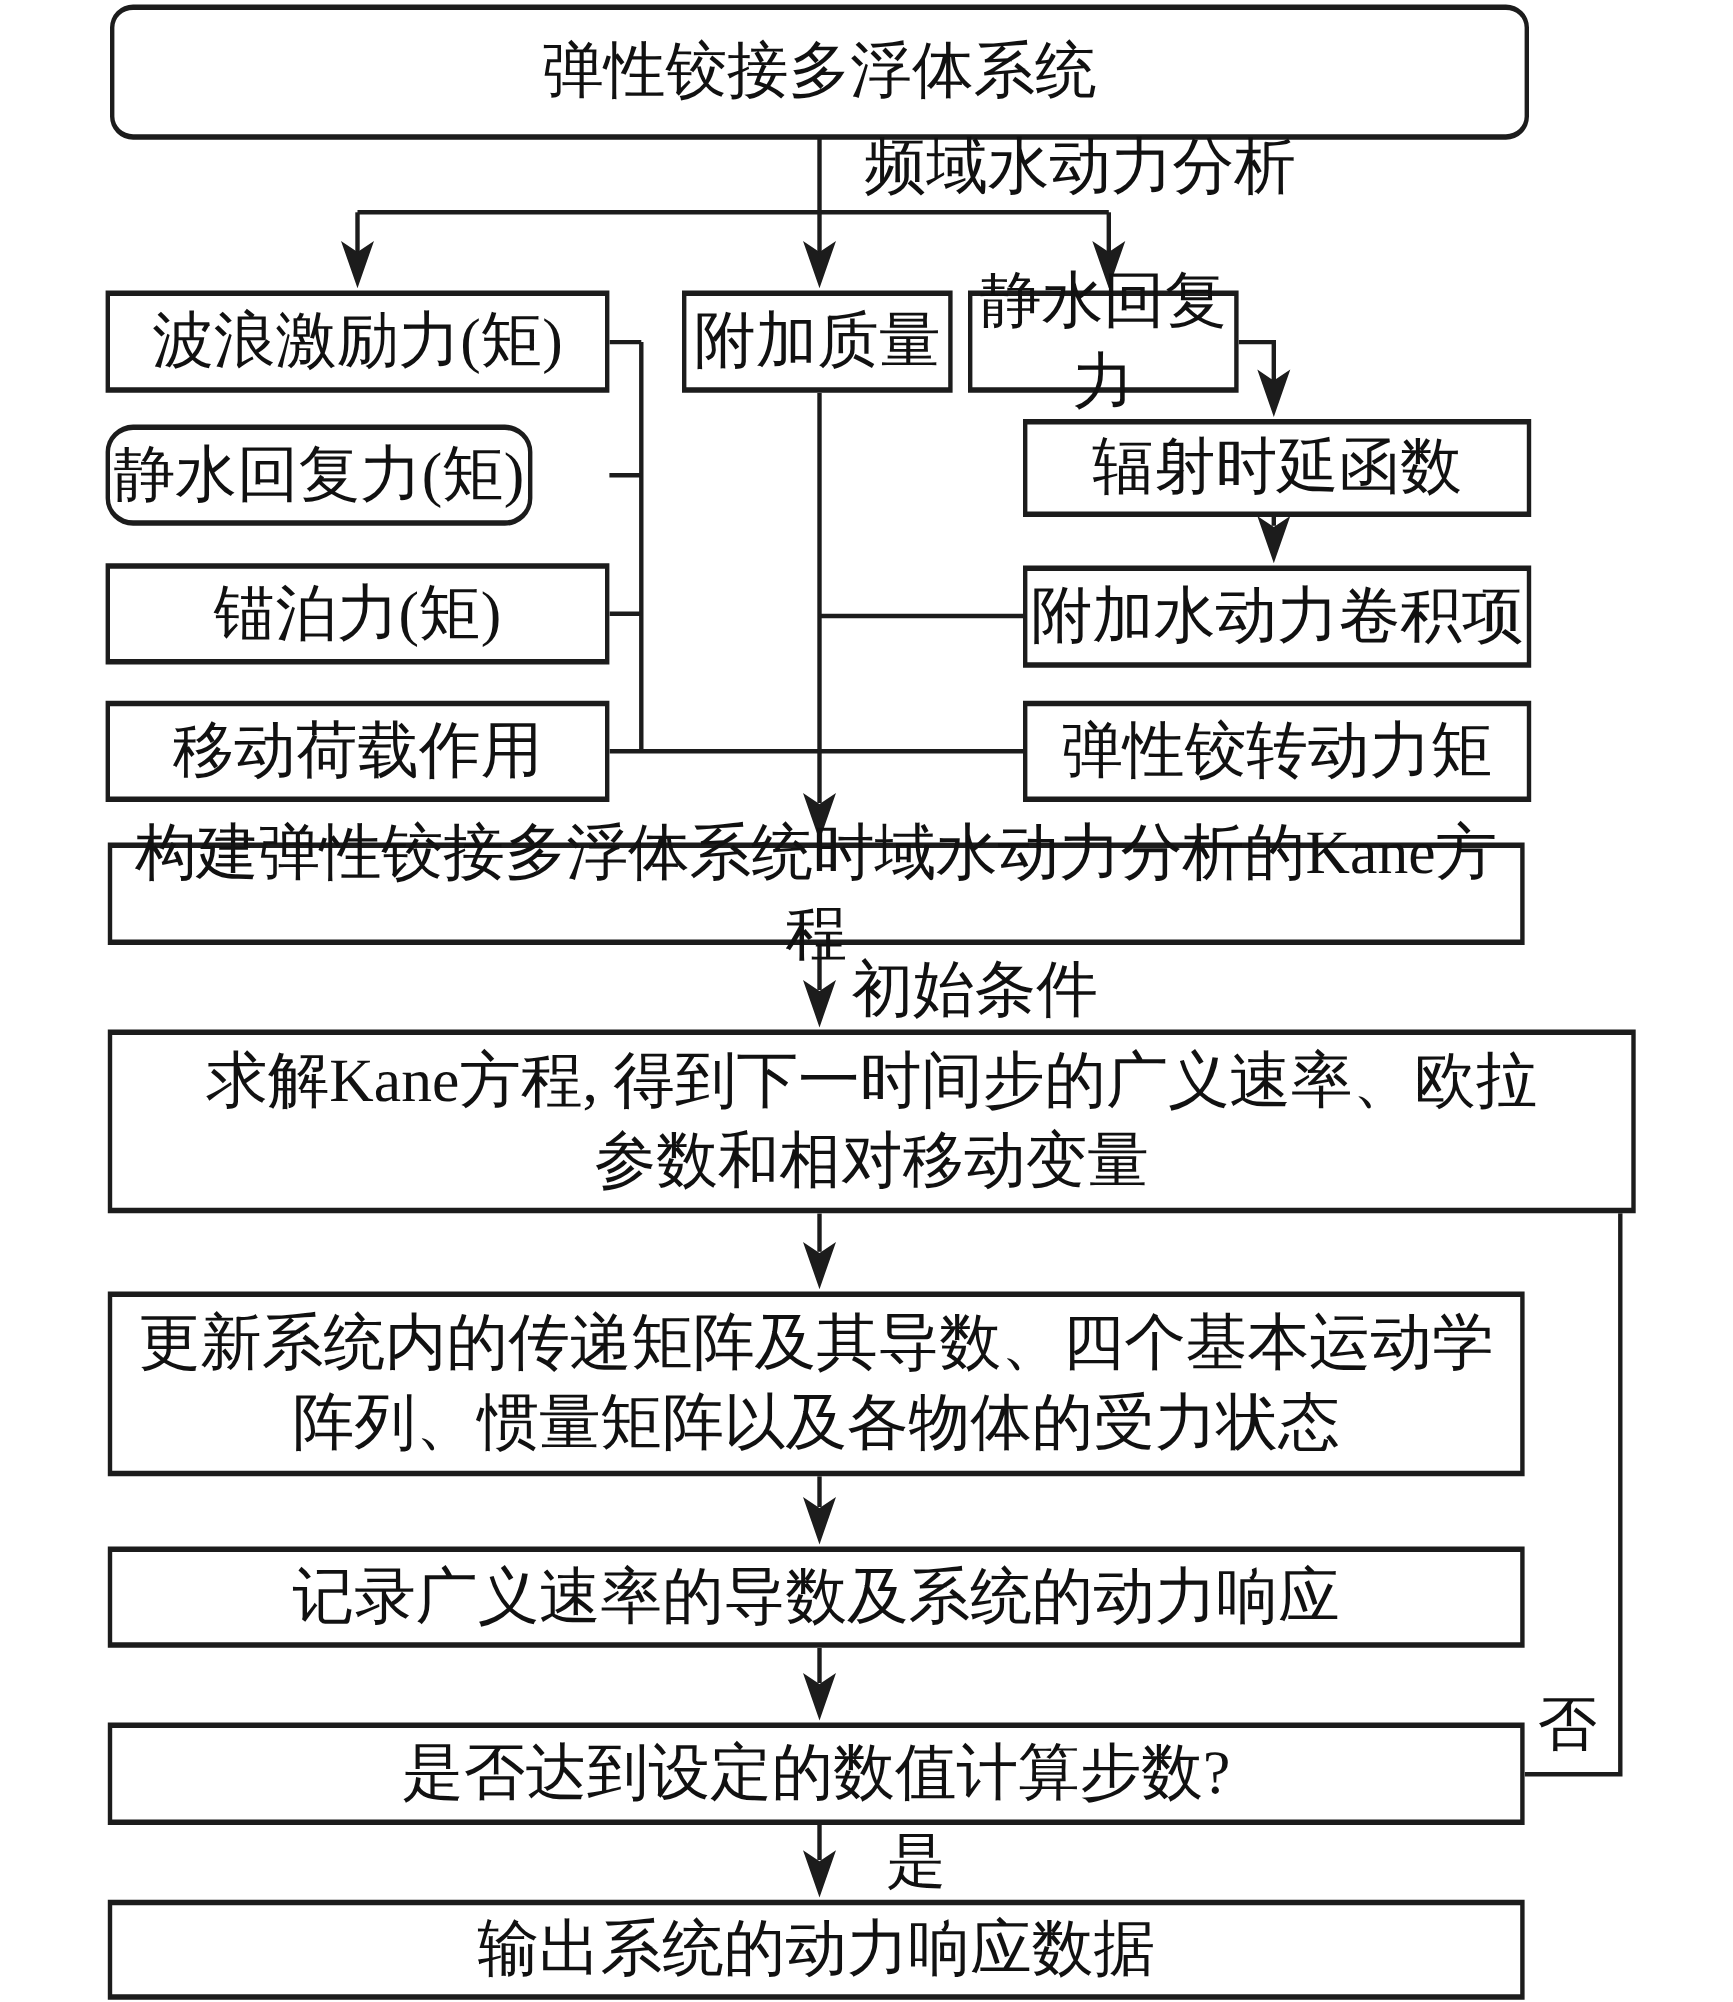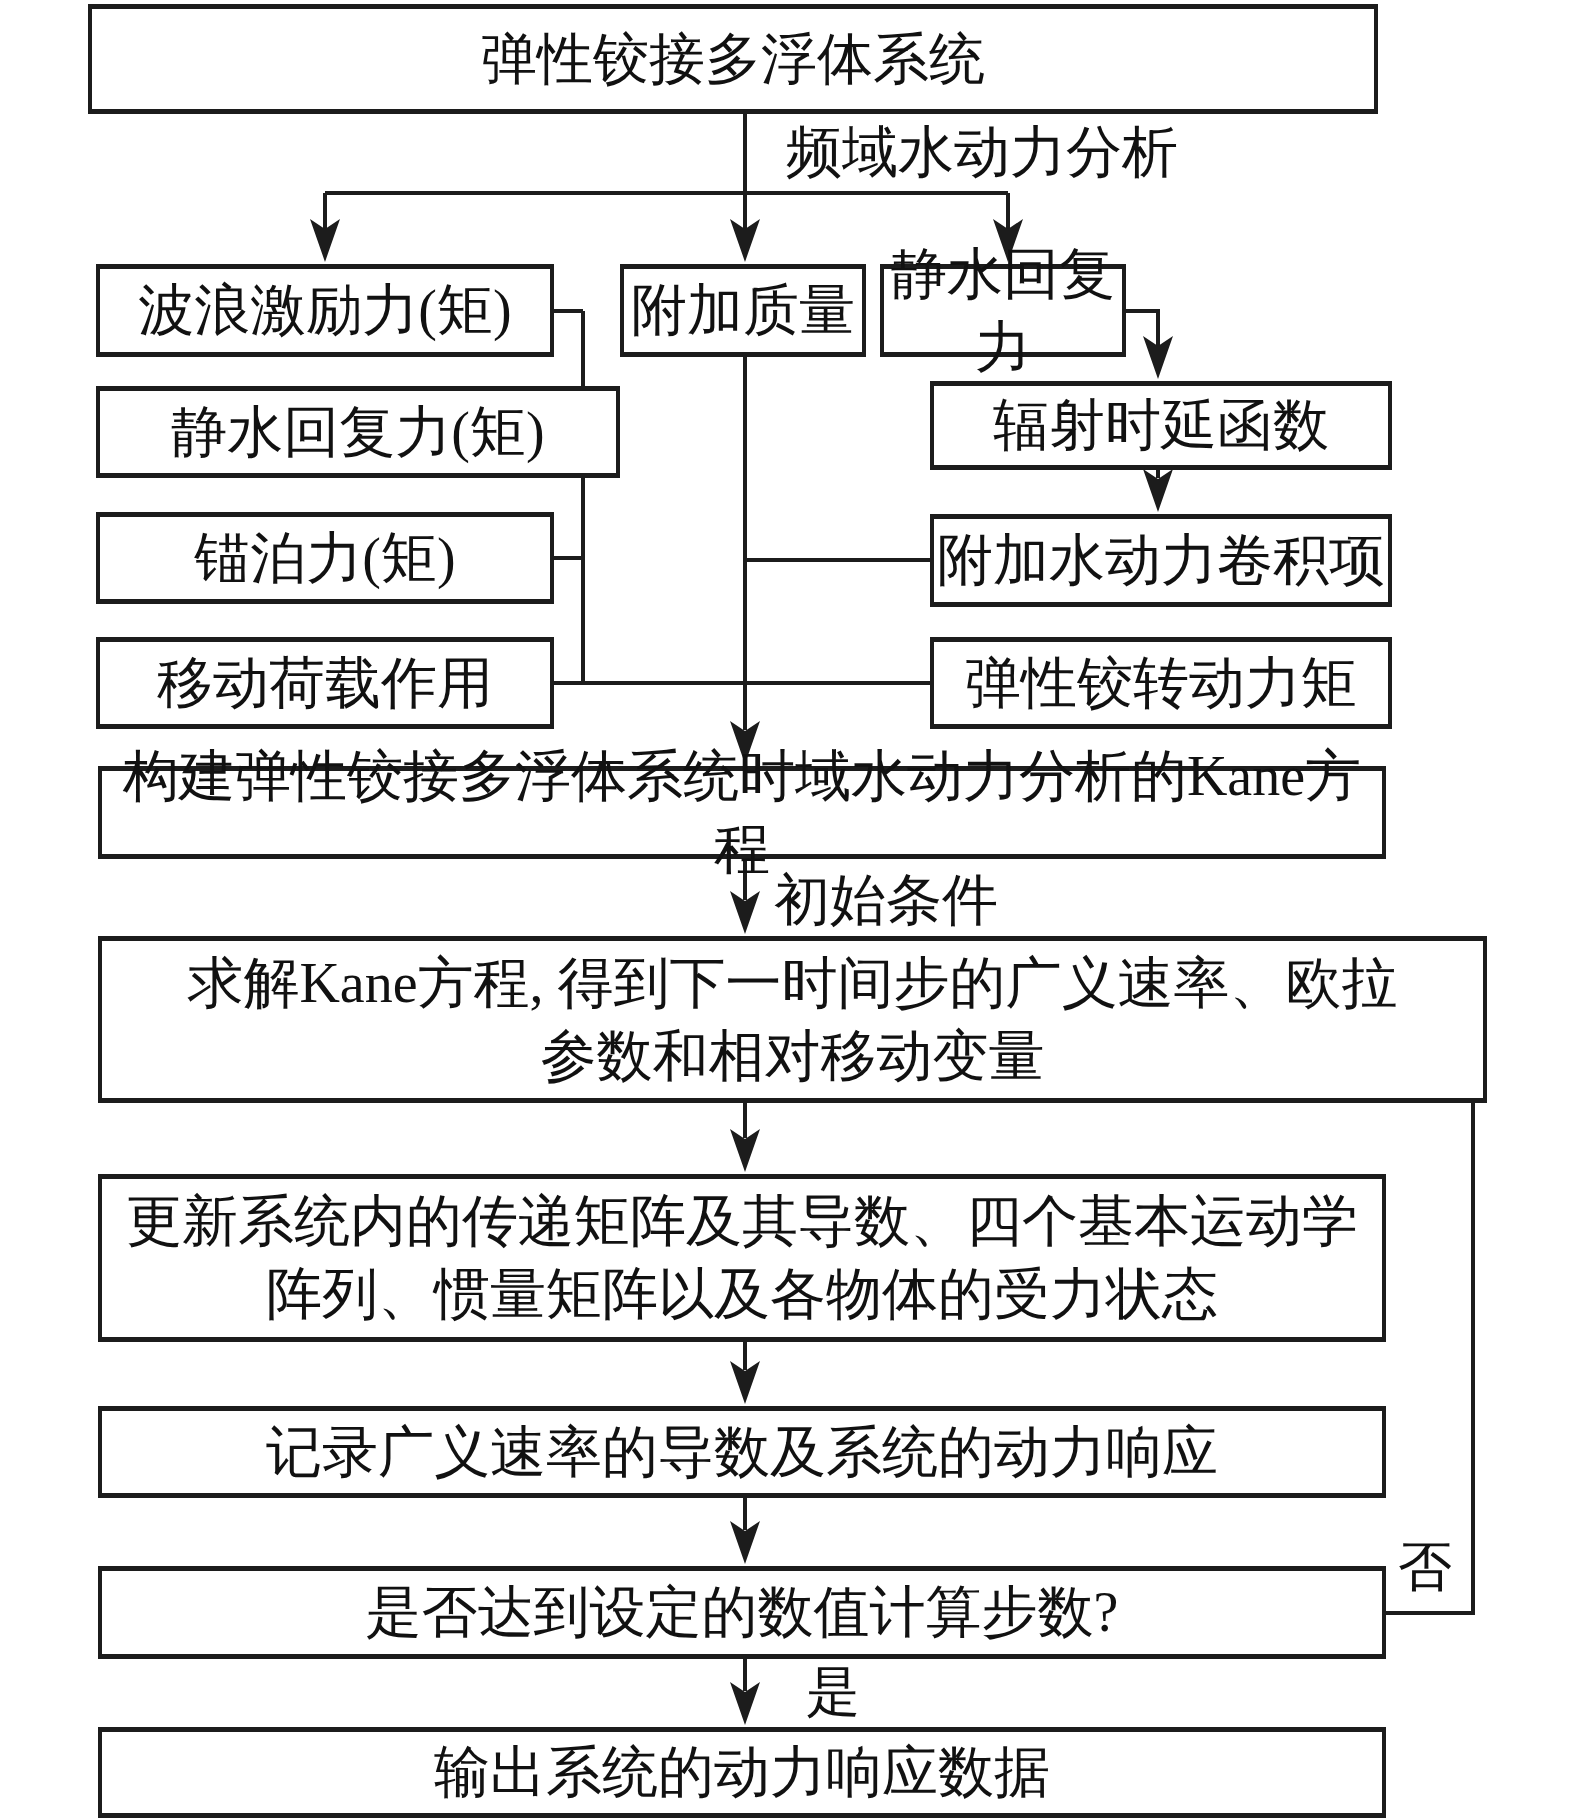--- a/index.html
+++ b/index.html
@@ -96,29 +96,29 @@
     <path d="M745 1498 V1530"></path>
     <polygon points="745,1564 730,1521 745,1531 760,1521" fill="#1c1c1c" stroke="none"></polygon>
 
     <path d="M745 1659 V1691"></path>
     <polygon points="745,1725 730,1682 745,1692 760,1682" fill="#1c1c1c" stroke="none"></polygon>
 
     <path d="M1386 1613 H1473 V1019 H1428"></path>
     <polygon points="1390,1019 1433,1004 1423,1019 1433,1034" fill="#1c1c1c" stroke="none"></polygon>
   </svg>
 
-  <div class="nd" style="left:88px; top:4px; width:1290px; height:110px;">弹性铰接多浮体系统</div>
+  <div class="nd" style="left:100px; top:4px; width:1290px; height:123px;border-radius:21px;">弹性铰接多浮体系统</div>
 
   <div class="nd" style="left:96px; top:264px; width:458px; height:93px;">波浪激励力(矩)</div>
 
   <div class="nd" style="left:620px; top:264px; width:246px; height:93px;">附加质量</div>
 
   <div class="nd" style="left:880px; top:264px; width:246px; height:93px;">静水回复力</div>
 
-  <div class="nd" style="left:96px; top:386px; width:524px; height:92px;">静水回复力(矩)</div>
+  <div class="nd" style="left:96px; top:386px; width:388px; height:92px;border-radius:25px;">静水回复力(矩)</div>
 
   <div class="nd" style="left:930px; top:381px; width:462px; height:89px;">辐射时延函数</div>
 
   <div class="nd" style="left:96px; top:512px; width:458px; height:92px;text-align:center;">锚泊力(矩)</div>
 
   <div class="nd" style="left:930px; top:514px; width:462px; height:93px;">附加水动力卷积项</div>
 
   <div class="nd" style="left:96px; top:637px; width:458px; height:92px;">移动荷载作用</div>
 
   <div class="nd" style="left:930px; top:637px; width:462px; height:92px;">弹性铰转动力矩</div>

